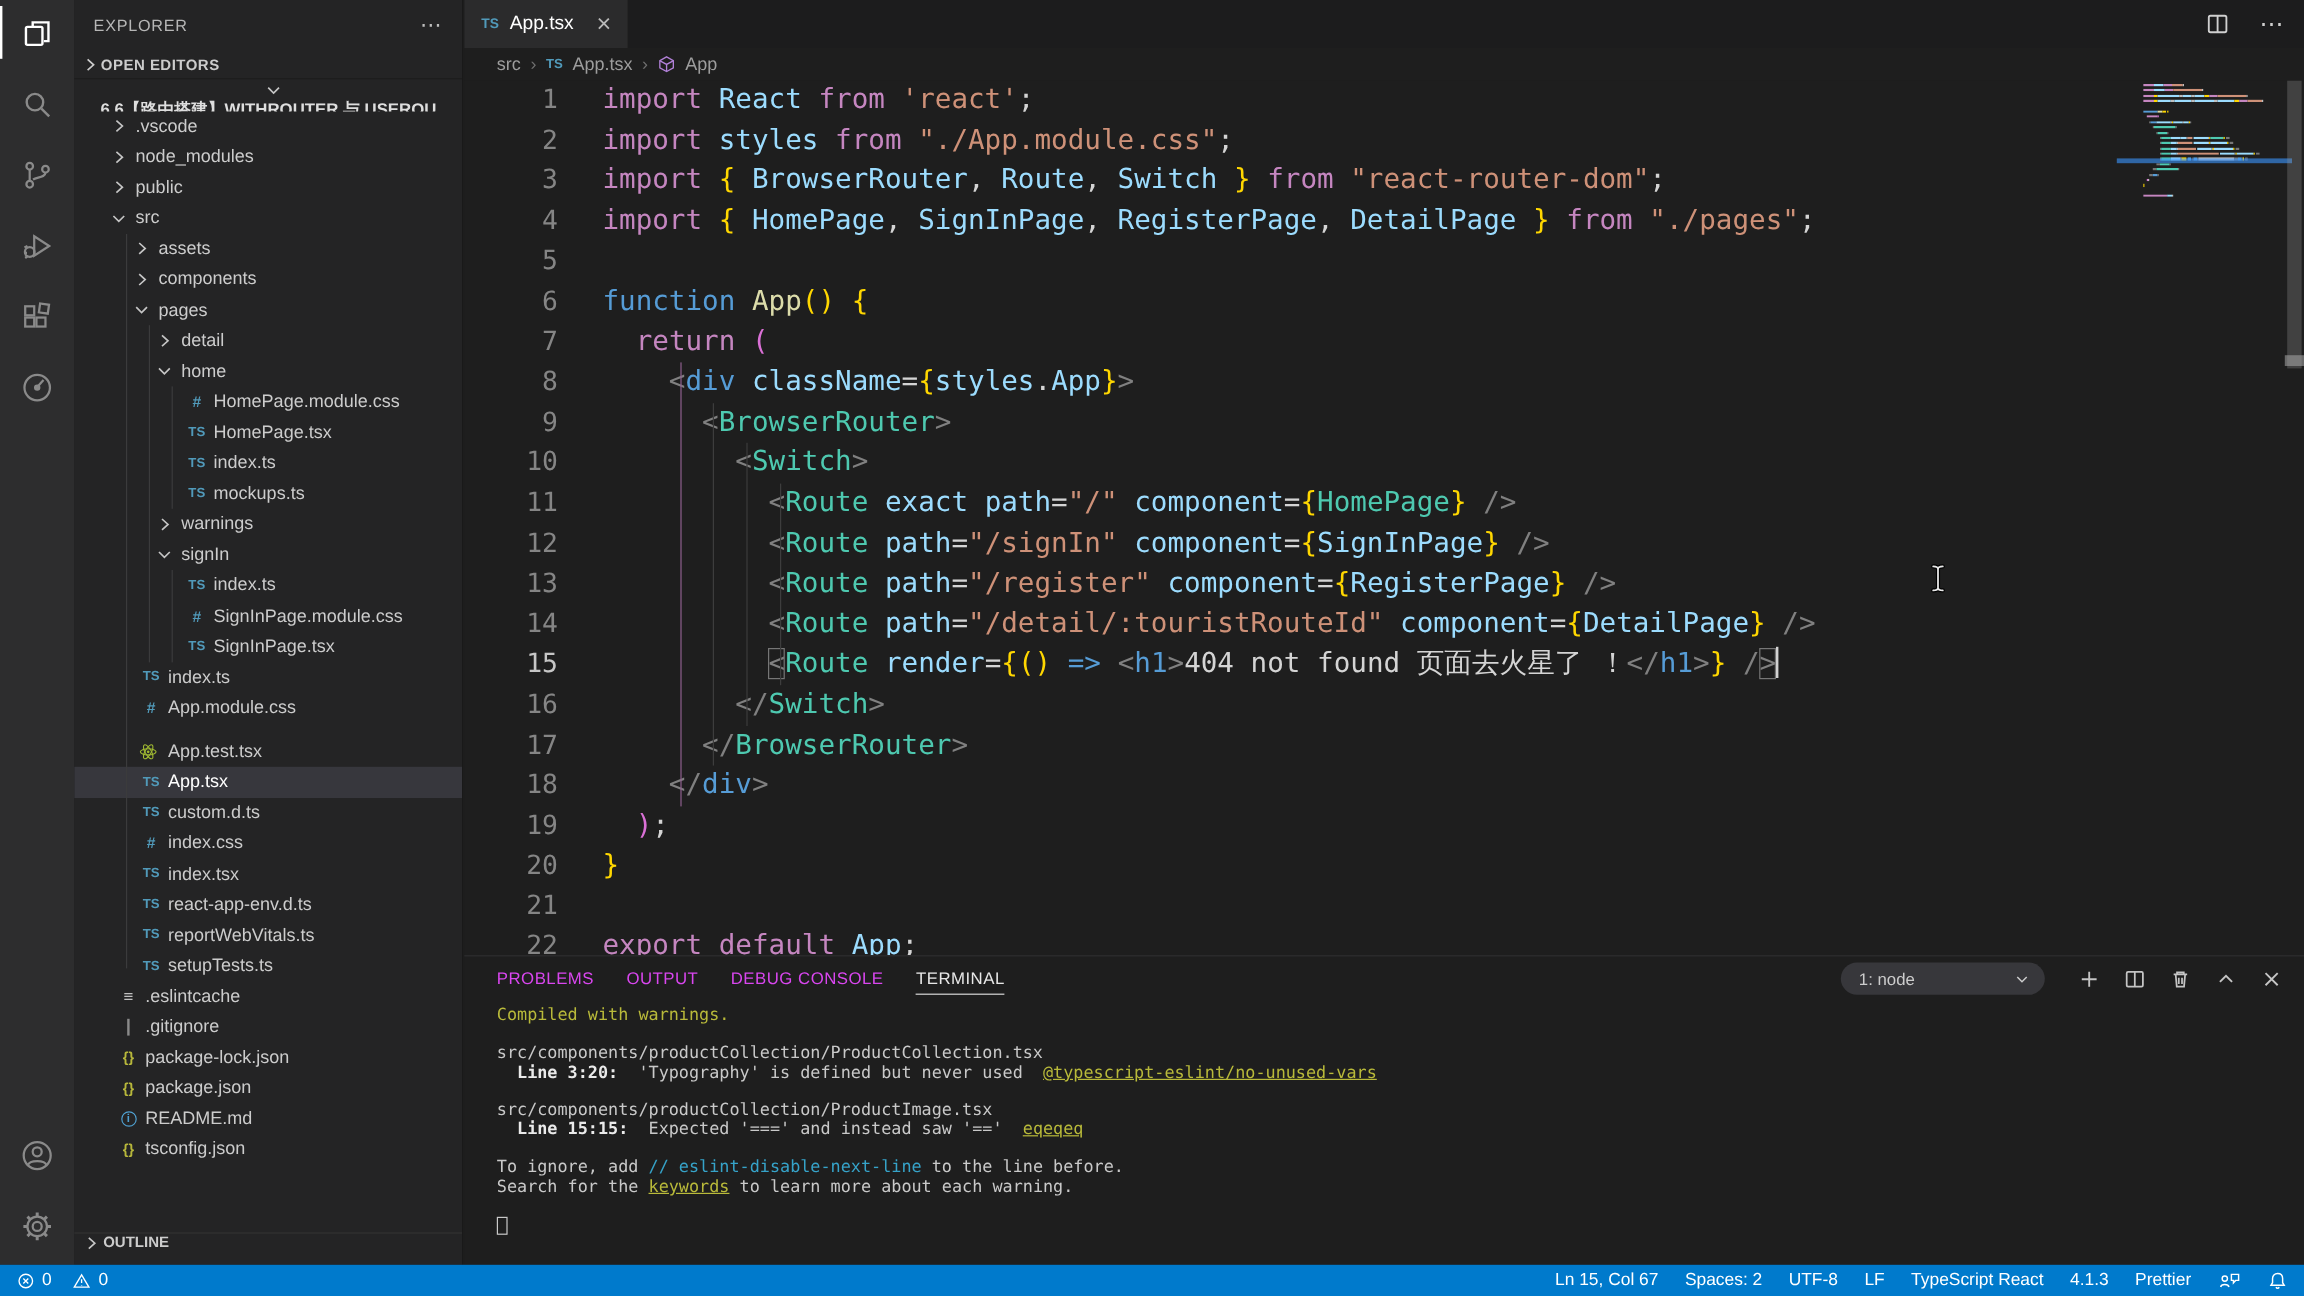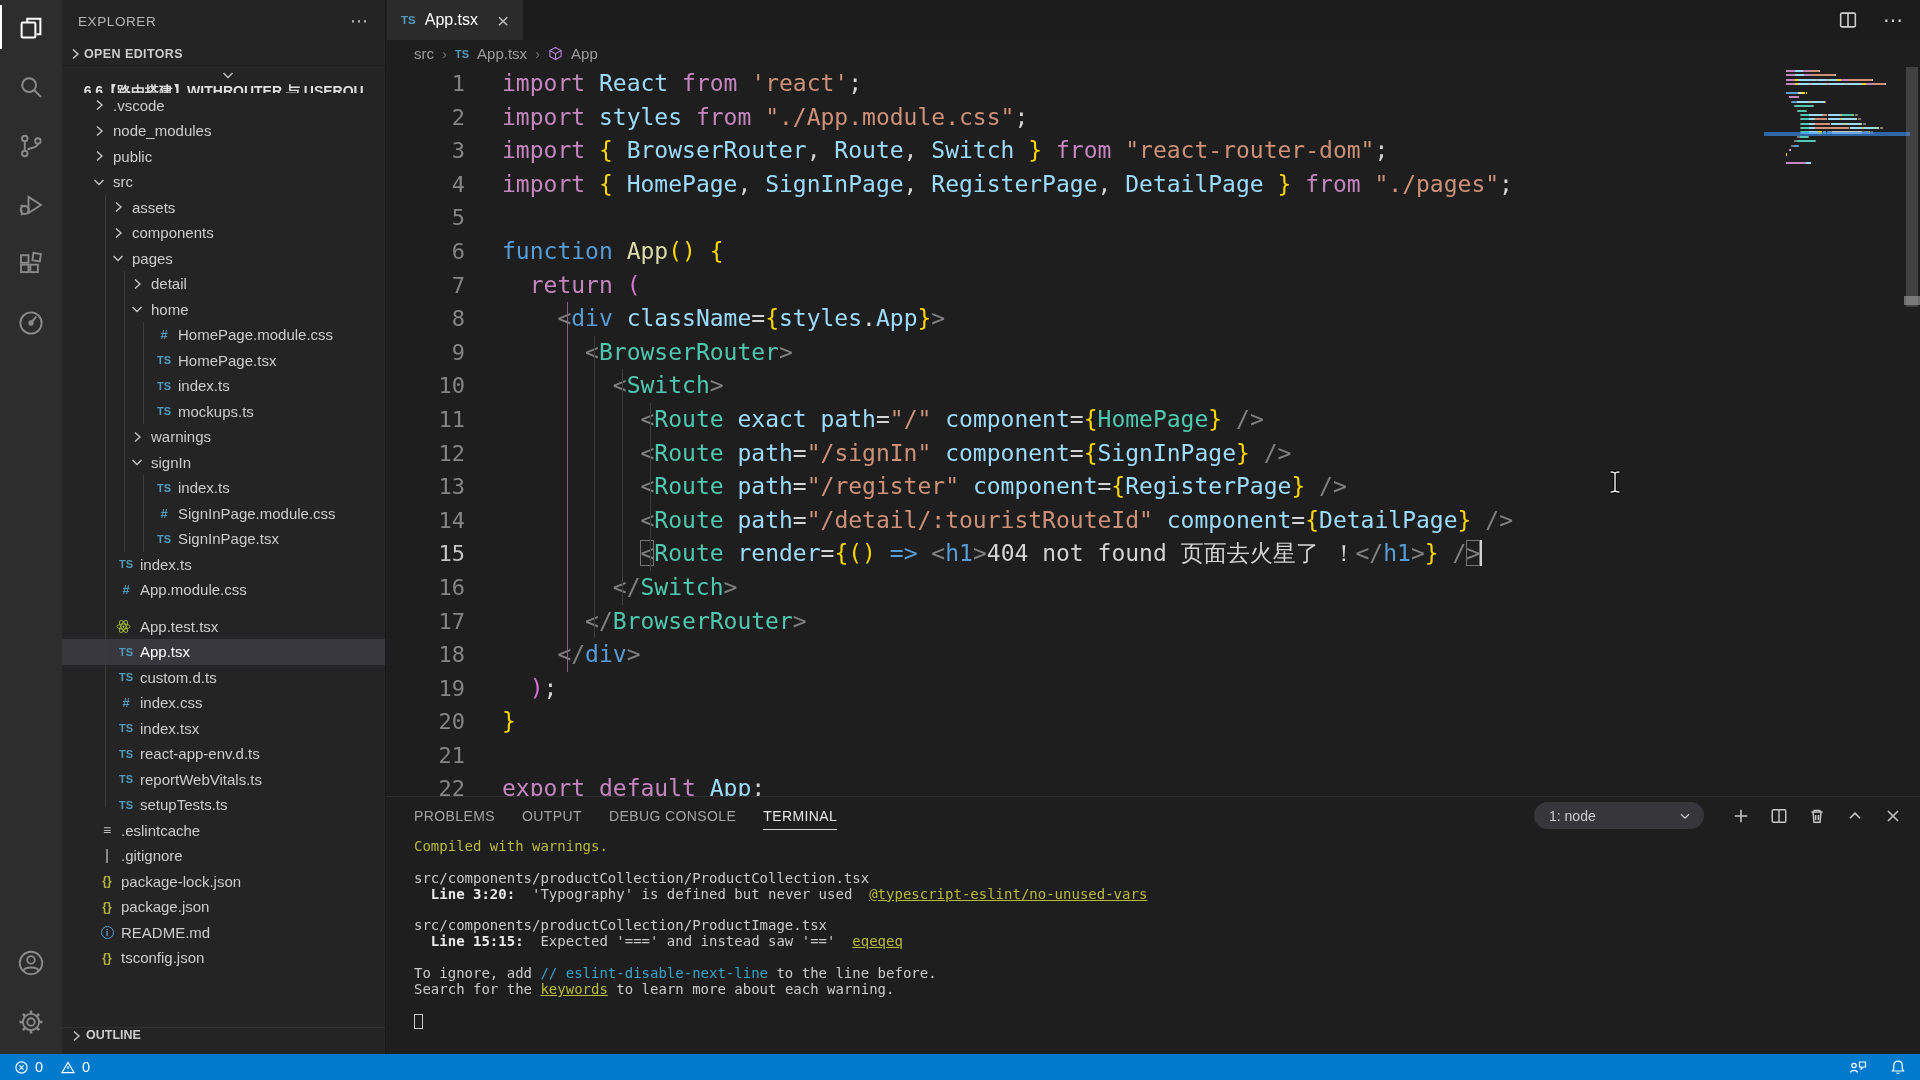--- a/index.html
+++ b/index.html
@@ -71,21 +71,21 @@
   .minimap{position:absolute;right:22px;top:3px;width:112px}
   .mrow{height:2.1px;margin-bottom:2.3px;white-space:nowrap;overflow:hidden}
   .mtok{display:inline-block;height:2.1px;vertical-align:top}
   .mm-cur{position:absolute;left:-22px;right:-12px;height:4.4px;background:rgba(58,150,255,.6)}
   .sld{position:absolute;right:2px;top:0;width:12px;height:240px;background:rgba(150,150,150,.3)}
   .sldmark{position:absolute;right:0;top:229px;width:16px;height:9px;background:rgba(170,170,170,.55)}
 
   
   .panel{position:absolute;top:796px;left:0;right:0;height:258px;background:#1e1e1e;border-top:1px solid #2f2f30}
   .panel-top{height:37px;display:flex;align-items:center;justify-content:space-between;padding:0 18px 0 27px}
-  .ptab{margin-right:27px;font-size:14px;color:#a3a3a3;letter-spacing:.4px;padding:10px 0 5px;cursor:pointer}
+  .ptab{margin-right:27px;font-size:14px;color:#d946ef;letter-spacing:.4px;padding:10px 0 5px;cursor:pointer}
   .ptab.act{color:#e7e7e7;border-bottom:1.5px solid #d7d7d7}
   .ptools{display:flex;align-items:center;gap:20px;color:#c5c5c5}
   .ptools .ticon{cursor:pointer;display:flex;align-items:center}
   .shellsel{background:#37373b;border-radius:14px;height:27px;display:flex;align-items:center;
     justify-content:space-between;padding:0 12px 0 15px;width:170px;font-size:14px;color:#cccccc;cursor:pointer;margin-right:8px}
   #terminal{position:absolute;top:42px;left:27px;right:20px;bottom:0;
     font-family:"DejaVu Sans Mono",monospace;font-size:14px;color:#c9c9c9}
   .trow2{height:15.9px;line-height:15.9px;white-space:pre}
   .t-ty{color:#b9ba3a}.t-tb{font-weight:bold;color:#eaeaea}.t-tw{color:#c9c9c9}
   .t-tlink{color:#b9ba3a;text-decoration:underline;cursor:pointer}.t-tcyan{color:#36a3c9}
@@ -626,20 +626,29 @@
       <span style="width:5px"></span>
       <span>
         <svg width="16" height="15" viewBox="0 0 16 16" fill="none" stroke="#fff" stroke-width="1.2">
             <path d="M8 2.5L14.5 13.5H1.5z"></path>
             <path d="M8 6.5v3.2M8 11.5v.4"></path>
           </svg>
       </span>
       <span>0</span>
     </div>
     <div class="st-right">
+      <span id="stitems" class="st-right" style="gap:22px">
+          <span class="st-item">Ln 15, Col 67</span>
+          <span class="st-item">Spaces: 2</span>
+          <span class="st-item">UTF-8</span>
+          <span class="st-item">LF</span>
+          <span class="st-item">TypeScript React</span>
+          <span class="st-item">4.1.3</span>
+          <span class="st-item">Prettier</span>
+        </span>
       <span class="st-item">
         <svg width="20" height="16" viewBox="0 0 20 16" fill="none" stroke="#fff" stroke-width="1.2">
             <circle cx="6" cy="6.5" r="2.2"></circle>
             <path d="M2.5 13.5c.6-2.8 6.4-2.8 7 0"></path>
             <path d="M11.5 3h6v5h-2.5l-1.8 2V8h-1.7z"></path>
           </svg>
       </span>
       <span class="st-item">
         <svg width="16" height="16" viewBox="0 0 16 16" fill="none" stroke="#fff" stroke-width="1.2">
             <path d="M8 2.2c-2.6 0-4.2 1.8-4.2 4.3v3.4L2.5 12h11l-1.3-2.1V6.5c0-2.5-1.6-4.3-4.2-4.3z"></path>

